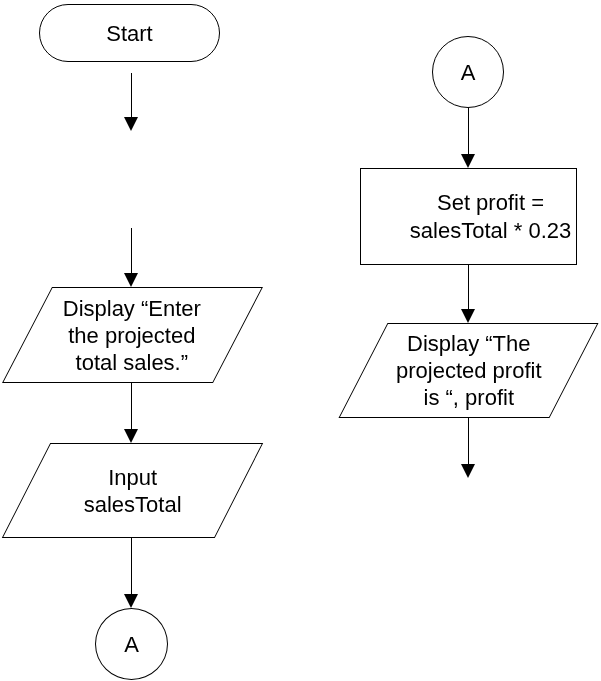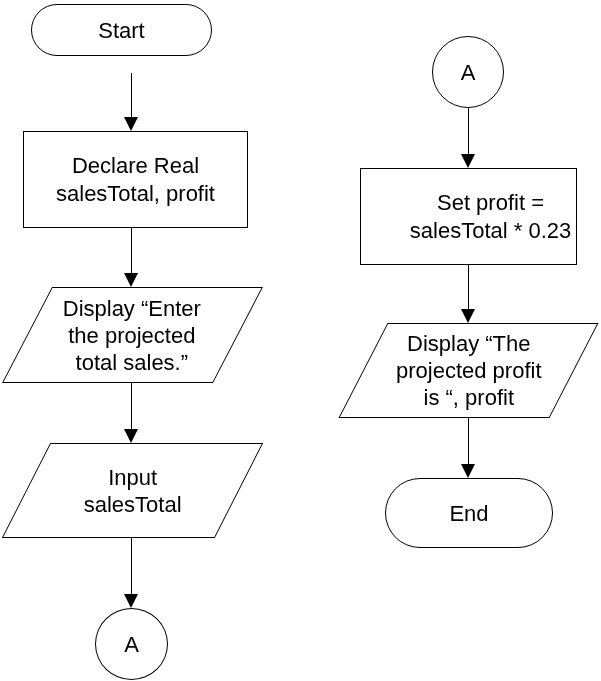--- a/index.html
+++ b/index.html
@@ -43,33 +43,29 @@
     border-left: 7.5px solid transparent;
     border-right: 7.5px solid transparent;
     border-top: 14px solid #000000;
   }
 </style>
 </head>
 <body>
 
 <div class="canvas">
 
-  <div class="node terminator" style="left:31px; top:4px; width:181px; height:52px;">
+  <div class="node terminator" style="left:39px; top:4px; width:181px; height:58px;">
     <span class="node-label">Start</span>
   </div>
 
   <div class="arrow" style="left:124px; top:73px; height:58px;">
     <div class="arrow-line"></div>
     <div class="arrow-head"></div>
   </div>
 
-  <div class="node process" style="left:23px; top:131px; width:225px; height:97px;">
-    <span class="node-label">Declare Real
-salesTotal, profit</span>
-  </div>
 
   <div class="arrow" style="left:124px; top:228px; height:59px;">
     <div class="arrow-line"></div>
     <div class="arrow-head"></div>
   </div>
 
   <div class="node io" style="left:27px; top:287px; width:211px; height:96px; transform:skewX(-27.5deg);">
     <span class="node-label" style="transform:skewX(27.5deg);">Display “Enter
 the projected
 total sales.”</span>
@@ -117,17 +113,14 @@
     <span class="node-label" style="transform:skewX(27.3deg);">Display “The
 projected profit
 is “, profit</span>
   </div>
 
   <div class="arrow" style="left:461px; top:418px; height:60px;">
     <div class="arrow-line"></div>
     <div class="arrow-head"></div>
   </div>
 
-  <div class="node terminator" style="left:385px; top:478px; width:168px; height:70px;">
-    <span class="node-label">End</span>
-  </div>
 
 </div>
 
 </body></html>

